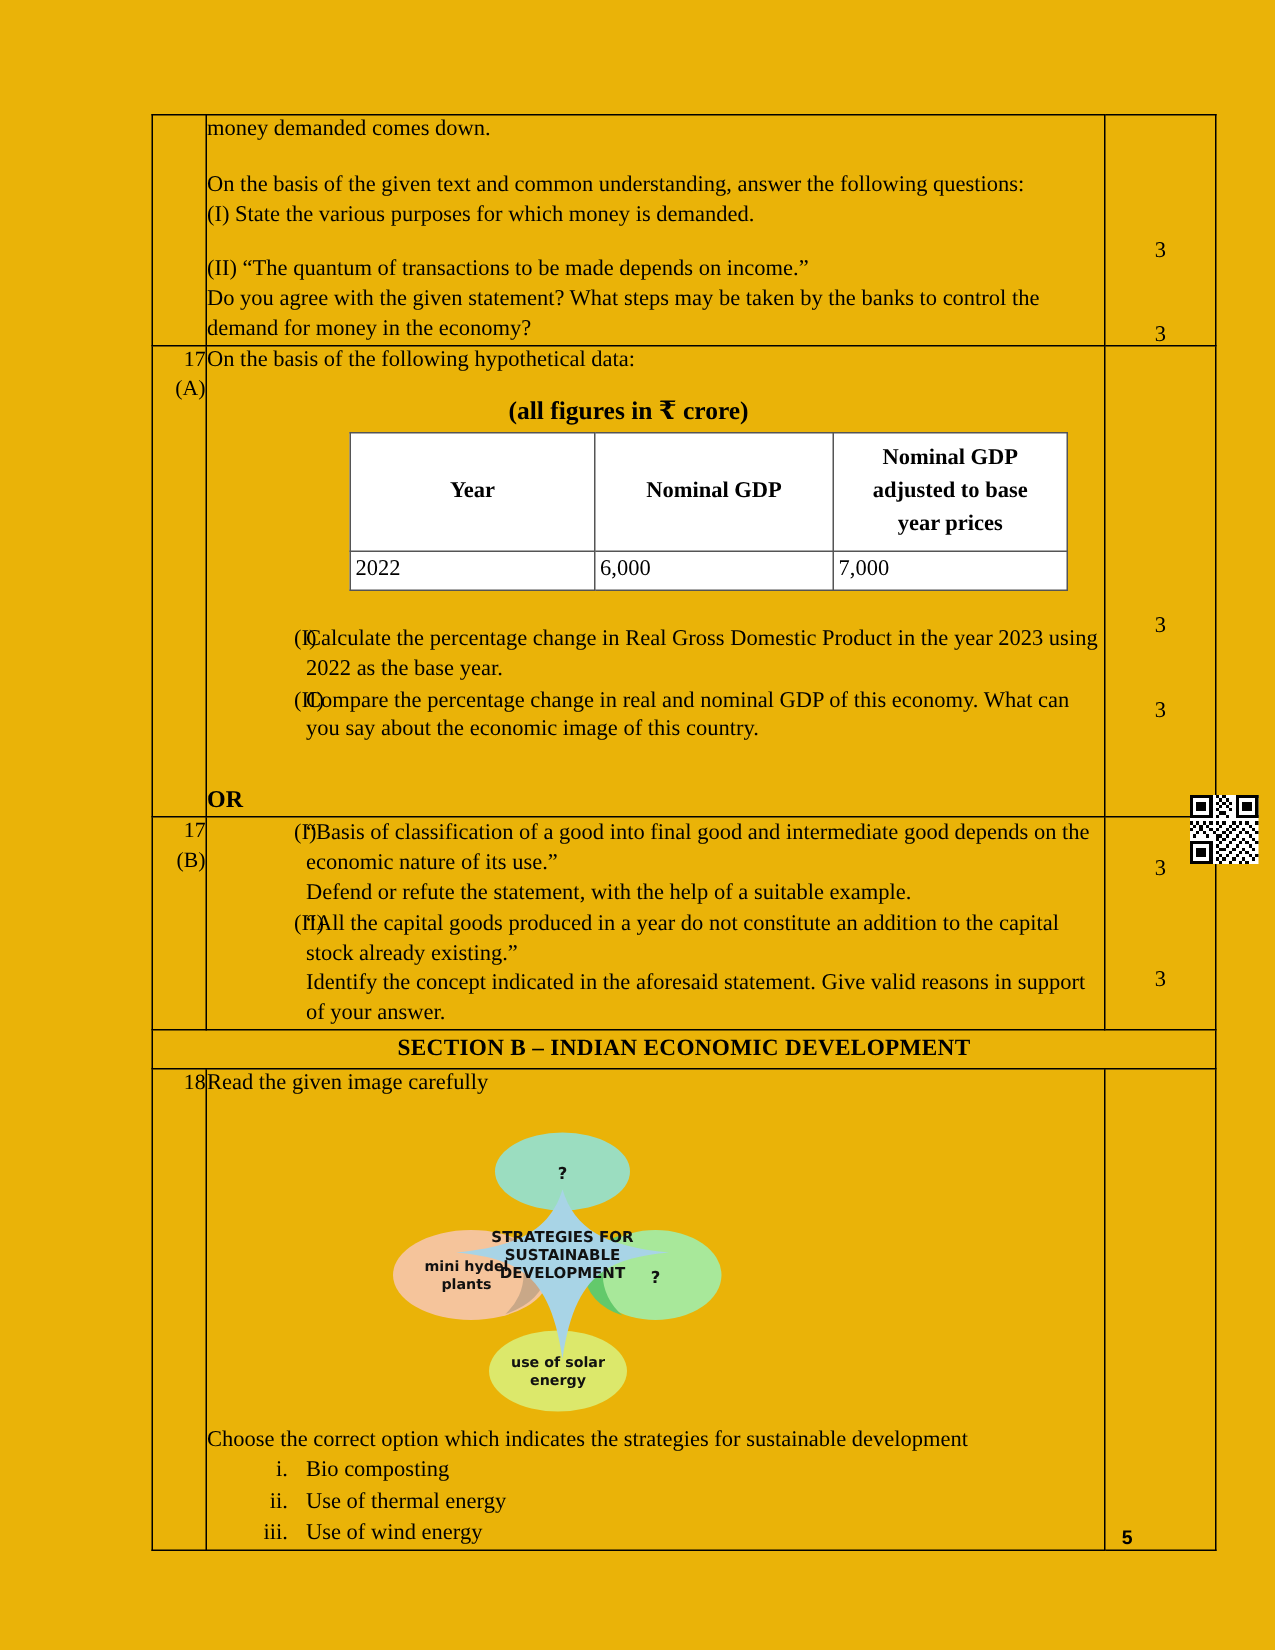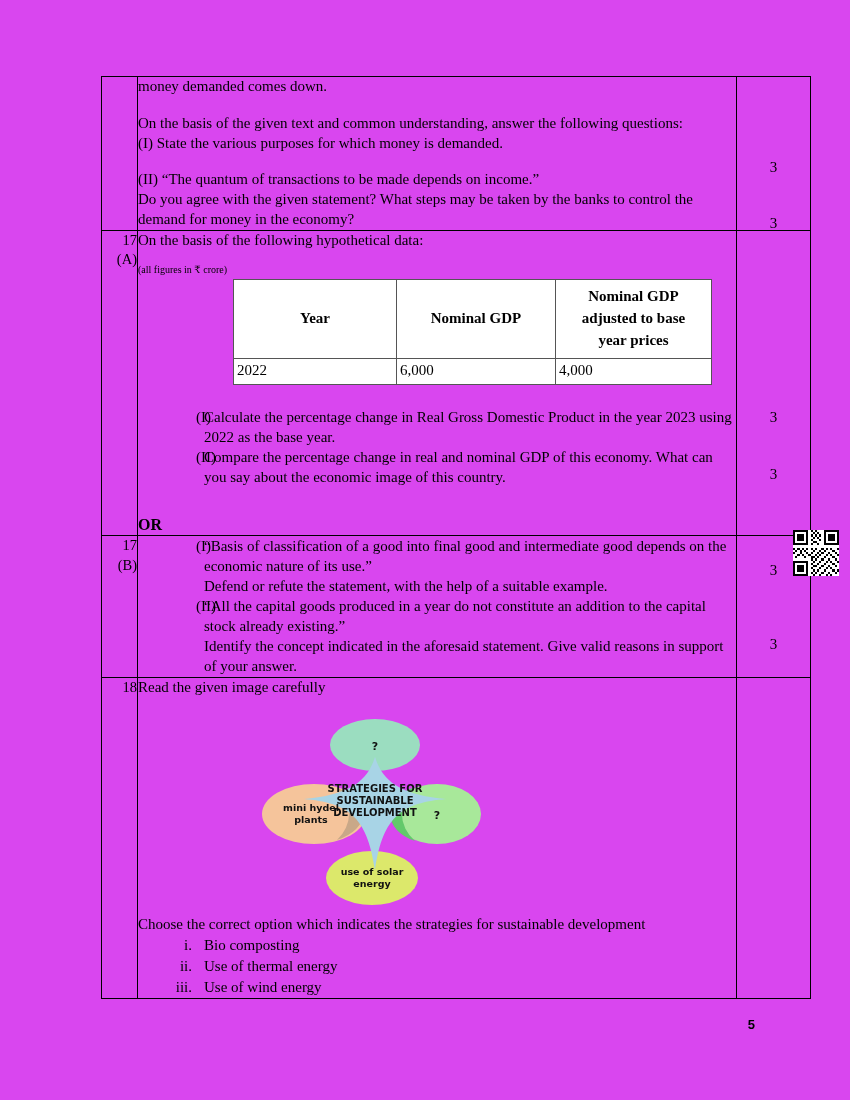--- a/index.html
+++ b/index.html
@@ -4,21 +4,21 @@
 <style>
   html, body {
     margin: 0;
     padding: 0;
     background: #ffffff;
   }
   .page {
     position: relative;
     width: 850px;
     height: 1100px;
-    background: #d946ef;
+    background: #eab308;
     font-family: "Liberation Serif", "DejaVu Serif", serif;
     color: #000000;
     overflow: hidden;
   }
 
   
   .exam-table {
     position: absolute;
     left: 101px;
     top: 76px;
@@ -57,23 +57,24 @@
     position: absolute;
     left: 0; right: 0;
     text-align: center;
   }
 
   p.t { margin: 0; }
   .gap-lg { height: 17px; }
 
   
   .fig-note {
-    text-align: left;
-    font-size: 10px;
+    text-align: center;
+    font-size: 17px;
     margin: 12px 36px 3px 0;
+    font-weight: bold;
   }
   .data-table {
     border-collapse: collapse;
     table-layout: fixed;
     margin: 0 0 0 95px;
     width: 478px;
     background: #fff;
   }
   .data-table td, .data-table th {
     border: 1px solid #555555;
@@ -222,21 +223,21 @@
                 <th>Nominal GDP</th>
                 <th>
                   <span>Nominal GDP</span><br>
                   <span>adjusted to base</span><br>
                   <span>year prices</span>
                 </th>
               </tr>
               <tr>
                 <td>2022</td>
                 <td>6,000</td>
-                <td>4,000</td>
+                <td>7,000</td>
               </tr>
             </tbody>
           </table>
 
           <div style="height:22px"></div>
 
           <div class="subq">
             <div class="rn">(I)</div>
             <div class="txt">Calculate the percentage change in Real Gross Domestic Product in the year 2023 using 2022 as the base year.</div>
           </div>
@@ -273,20 +274,23 @@
               <span>Identify the concept indicated in the aforesaid statement.  Give valid reasons in support of your answer.</span>
             </div>
           </div>
         </td>
         <td class="marks-cell">
           <span class="mark" style="top:26px">3</span>
           <span class="mark" style="top:100px">3</span>
         </td>
       </tr>
 
+      <tr class="section-row">
+        <td colspan="3">SECTION B – INDIAN ECONOMIC DEVELOPMENT</td>
+      </tr>
 
       <tr>
         <td class="qno">18</td>
         <td class="body-cell">
           <p class="t">Read the given image carefully</p>
 
           <div class="diagram-wrap">
             <svg class="diagram" width="270" height="205" viewBox="0 0 270 205">
 
               <ellipse cx="73" cy="111" rx="52" ry="30" fill="#F5C49B"></ellipse>

